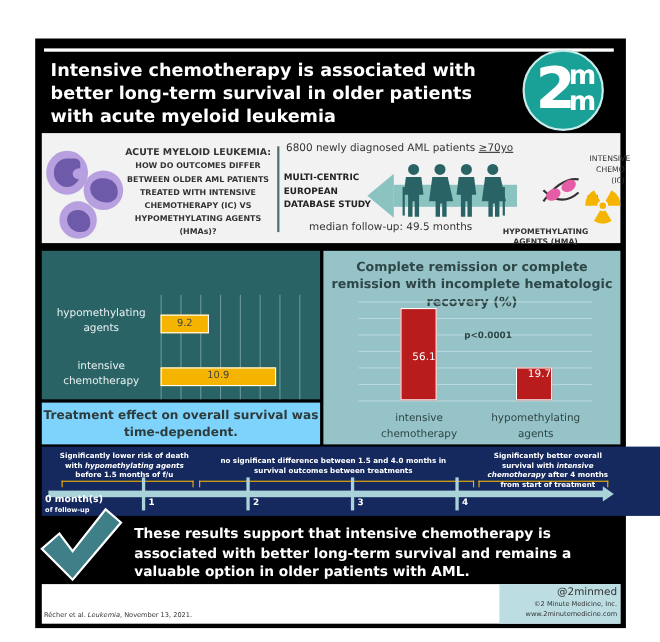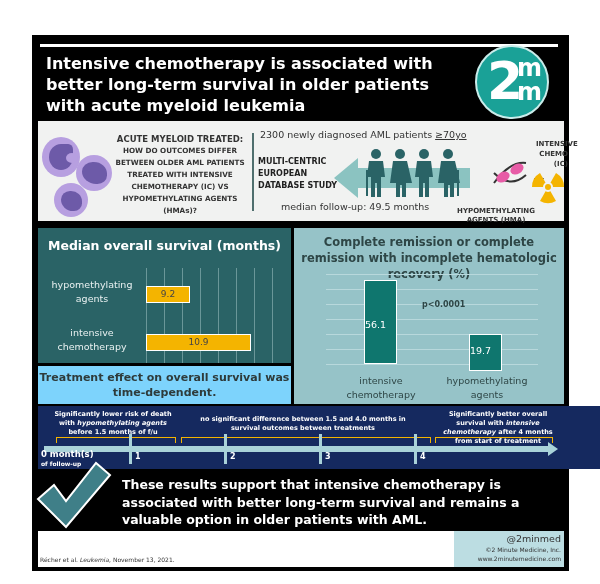--- a/index.html
+++ b/index.html
@@ -26,37 +26,37 @@
   #patients { position: absolute; left: 222px; top: 8px; font-size: 9.5px; color: #333; }
   #patients u { text-decoration: underline; }
   #study { position: absolute; left: 220px; top: 35px; width: 82px; font-size: 8px; font-weight: bold; color: #222; line-height: 12px; }
   #followup { position: absolute; left: 243px; top: 80px; font-size: 9.5px; color: #333; }
   #arrow-body { position: absolute; left: 320px; top: 47px; width: 112px; height: 20px; background: #8bc3c1; }
   #arrow-head { position: absolute; left: 296px; top: 37px; width: 0; height: 0; border-top: 20px solid transparent; border-bottom: 20px solid transparent; border-right: 24px solid #8bc3c1; }
   #people { position: absolute; left: 326px; top: 27px; width: 96px; height: 50px; }
   #dna { position: absolute; left: 452px; top: 32px; width: 40px; height: 40px; }
   #hma-label { position: absolute; left: 418px; top: 86px; width: 80px; text-align: center; font-size: 7px; font-weight: bold; color: #333; line-height: 9px; }
   #vs { position: absolute; left: 496px; top: 56px; font-size: 7px; font-weight: bold; color: #333; }
-  #ic-label { position: absolute; left: 498px; top: 18px; width: 32px; text-align: right; font-size: 7px; font-weight: bold; color: #333; line-height: 10px; }
+  #ic-label { position: absolute; left: 498px; top: 18px; width: 32px; text-align: right; font-size: 7px; font-weight: normal; color: #333; line-height: 10px; }
   #rad { position: absolute; left: 492px; top: 48px; width: 36px; height: 36px; }
 
   
   #os-panel { position: absolute; left: 6px; top: 193px; width: 253px; height: 135px; background: #2a6366; }
   #os-title { position: absolute; left: 0; top: 10px; width: 100%; text-align: center; color: #fff; font-weight: bold; font-size: 12.5px; }
   .os-grid { position: absolute; top: 40px; width: 1px; height: 95px; background: #6a9799; }
   .os-cat { position: absolute; left: 8px; width: 92px; text-align: center; color: #e9f1f1; font-size: 9.5px; line-height: 14px; }
   .os-bar { position: absolute; left: 108px; height: 17px; background: #f4b400; border: 1px solid #fff; color: #444; font-size: 9px; text-align: center; line-height: 15px; }
 
   #effect { position: absolute; left: 6px; top: 331px; width: 253px; height: 38px; background: #7dd3fc; text-align: center; color: #2e3b3b; font-weight: bold; font-size: 11px; line-height: 15px; padding-top: 4px; }
 
   
   #cr-panel { position: absolute; left: 262px; top: 193px; width: 270px; height: 176px; background: #96c3c8; }
   #cr-title { position: absolute; left: 0; top: 6px; width: 100%; text-align: center; color: #2e4646; font-weight: bold; font-size: 11.5px; line-height: 16px; }
   .cr-grid { position: absolute; left: 32px; width: 212px; height: 1px; background: #b8d8dc; }
-  .cr-bar { position: absolute; width: 33px; background: #0f766e; border: 1px solid #fff; color: #fff; font-size: 9.5px; text-align: left; }
+  .cr-bar { position: absolute; width: 33px; background: #b91c1c; border: 1px solid #fff; color: #fff; font-size: 9.5px; text-align: right; }
   .cr-cat { position: absolute; width: 110px; text-align: center; color: #2e4646; font-size: 9.5px; line-height: 14px; }
   #pval { position: absolute; left: 128px; top: 72px; font-size: 8px; color: #2e4646; font-weight: bold; }
 
   
   #timeline { position: absolute; left: 6px; top: 371px; width: 568px; height: 63px; background: #15295f; }
   .tl-text { position: absolute; text-align: center; color: #fff; font-size: 6.5px; font-weight: bold; line-height: 9px; }
   .tl-bracket { position: absolute; height: 6px; border: 1.5px solid #f4b400; border-bottom: none; }
   #tl-bar { position: absolute; left: 6px; top: 40px; width: 506px; height: 6px; background: #a9d2d9; }
   #tl-arrowhead { position: absolute; left: 510px; top: 36px; width: 0; height: 0; border-top: 7px solid transparent; border-bottom: 7px solid transparent; border-left: 10px solid #a9d2d9; }
   .tl-tick { position: absolute; top: 28px; width: 3px; height: 30px; background: #a9d2d9; }
@@ -98,26 +98,26 @@
         </div>
       <div class="cell" style="left:38px;top:34px;width:36px;height:36px;">
           <div class="nuc" style="left:6px;top:7px;width:25px;height:22px;"></div>
         </div>
       <div class="cell" style="left:16px;top:62px;width:34px;height:34px;">
           <div class="nuc" style="left:7px;top:8px;width:21px;height:20px;"></div>
         </div>
     </div>
 
     <div id="question">
-      <div class="q1">ACUTE MYELOID TREATED:</div>
+      <div class="q1">ACUTE MYELOID LEUKEMIA:</div>
       <div>HOW DO OUTCOMES DIFFER BETWEEN OLDER AML PATIENTS TREATED WITH INTENSIVE CHEMOTHERAPY (IC) VS HYPOMETHYLATING AGENTS (HMAs)?</div>
     </div>
     <div id="divider"></div>
 
-    <div id="patients"><span>2300 newly diagnosed AML patients </span><u>≥70yo</u></div>
+    <div id="patients"><span>6800 newly diagnosed AML patients </span><u>≥70yo</u></div>
     <div id="study">MULTI-CENTRIC EUROPEAN DATABASE STUDY</div>
     <div id="arrow-head"></div>
     <div id="arrow-body"></div>
     <svg id="people" viewBox="0 0 96 50">
       <g fill="#2a6366">
         <circle cx="12" cy="6" r="5"></circle>
           <path d="M5 13 h14 l2 16 h-4 v20 h-4 v-14 h-2 v14 h-4 v-20 h-4z"></path>
         <rect x="2" y="22" width="2" height="26"></rect>
         <circle cx="36" cy="6" r="5"></circle>
           <path d="M29 13 h14 l5 22 h-6 v14 h-4 v-12 h-2 v12 h-4 v-14 h-6z"></path>
@@ -145,21 +145,20 @@
         <path d="M18 18 L10 4 A16 16 0 0 0 2 18 Z"></path>
         <path d="M18 18 L26 4 A16 16 0 0 1 34 18 Z"></path>
         <path d="M18 18 L10 32 A16 16 0 0 0 26 32 Z"></path>
       </g>
       <circle cx="18" cy="18" r="5" fill="#f1f2f1"></circle>
       <circle cx="18" cy="18" r="3" fill="#f4b400"></circle>
     </svg>
   </div>
 
   <div id="os-panel">
-    <div id="os-title">Median overall survival (months)</div>
     <div class="os-grid" style="left:108px"></div>
       <div class="os-grid" style="left:126px"></div>
     <div class="os-grid" style="left:144px"></div>
       <div class="os-grid" style="left:162px"></div>
     <div class="os-grid" style="left:180px"></div>
       <div class="os-grid" style="left:198px"></div>
     <div class="os-grid" style="left:216px"></div>
       <div class="os-grid" style="left:234px"></div>
     <div class="os-cat" style="top:50px;">hypomethylating agents</div>
     <div class="os-bar" style="top:58px;width:44px;">9.2</div>
@@ -171,21 +170,21 @@
   <div id="cr-panel">
     <div id="cr-title">Complete remission or complete remission with incomplete hematologic recovery (%)</div>
     <div class="cr-grid" style="top:46px"></div>
       <div class="cr-grid" style="top:61px"></div>
     <div class="cr-grid" style="top:76px"></div>
       <div class="cr-grid" style="top:91px"></div>
     <div class="cr-grid" style="top:106px"></div>
       <div class="cr-grid" style="top:121px"></div>
     <div class="cr-grid" style="top:136px"></div>
     <div class="cr-bar" style="left:70px;top:52px;height:84px;padding-top:38px;">56.1</div>
-    <div class="cr-bar" style="left:175px;top:106px;height:37px;padding-top:10px;">19.7</div>
+    <div class="cr-bar" style="left:175px;top:106px;height:30px;">19.7</div>
     <div id="pval">p&lt;0.0001</div>
     <div class="cr-cat" style="left:32px;top:146px;">intensive chemotherapy</div>
     <div class="cr-cat" style="left:138px;top:146px;">hypomethylating agents</div>
   </div>
 
   <div id="timeline">
     <div class="tl-text" style="left:10px;top:4px;width:130px;">
       <span>Significantly lower risk of death with </span><i>hypomethylating agents</i><span> before 1.5 months of f/u</span>
     </div>
     <div class="tl-text" style="left:160px;top:9px;width:210px;">no significant difference between 1.5 and 4.0 months in survival outcomes between treatments</div>

